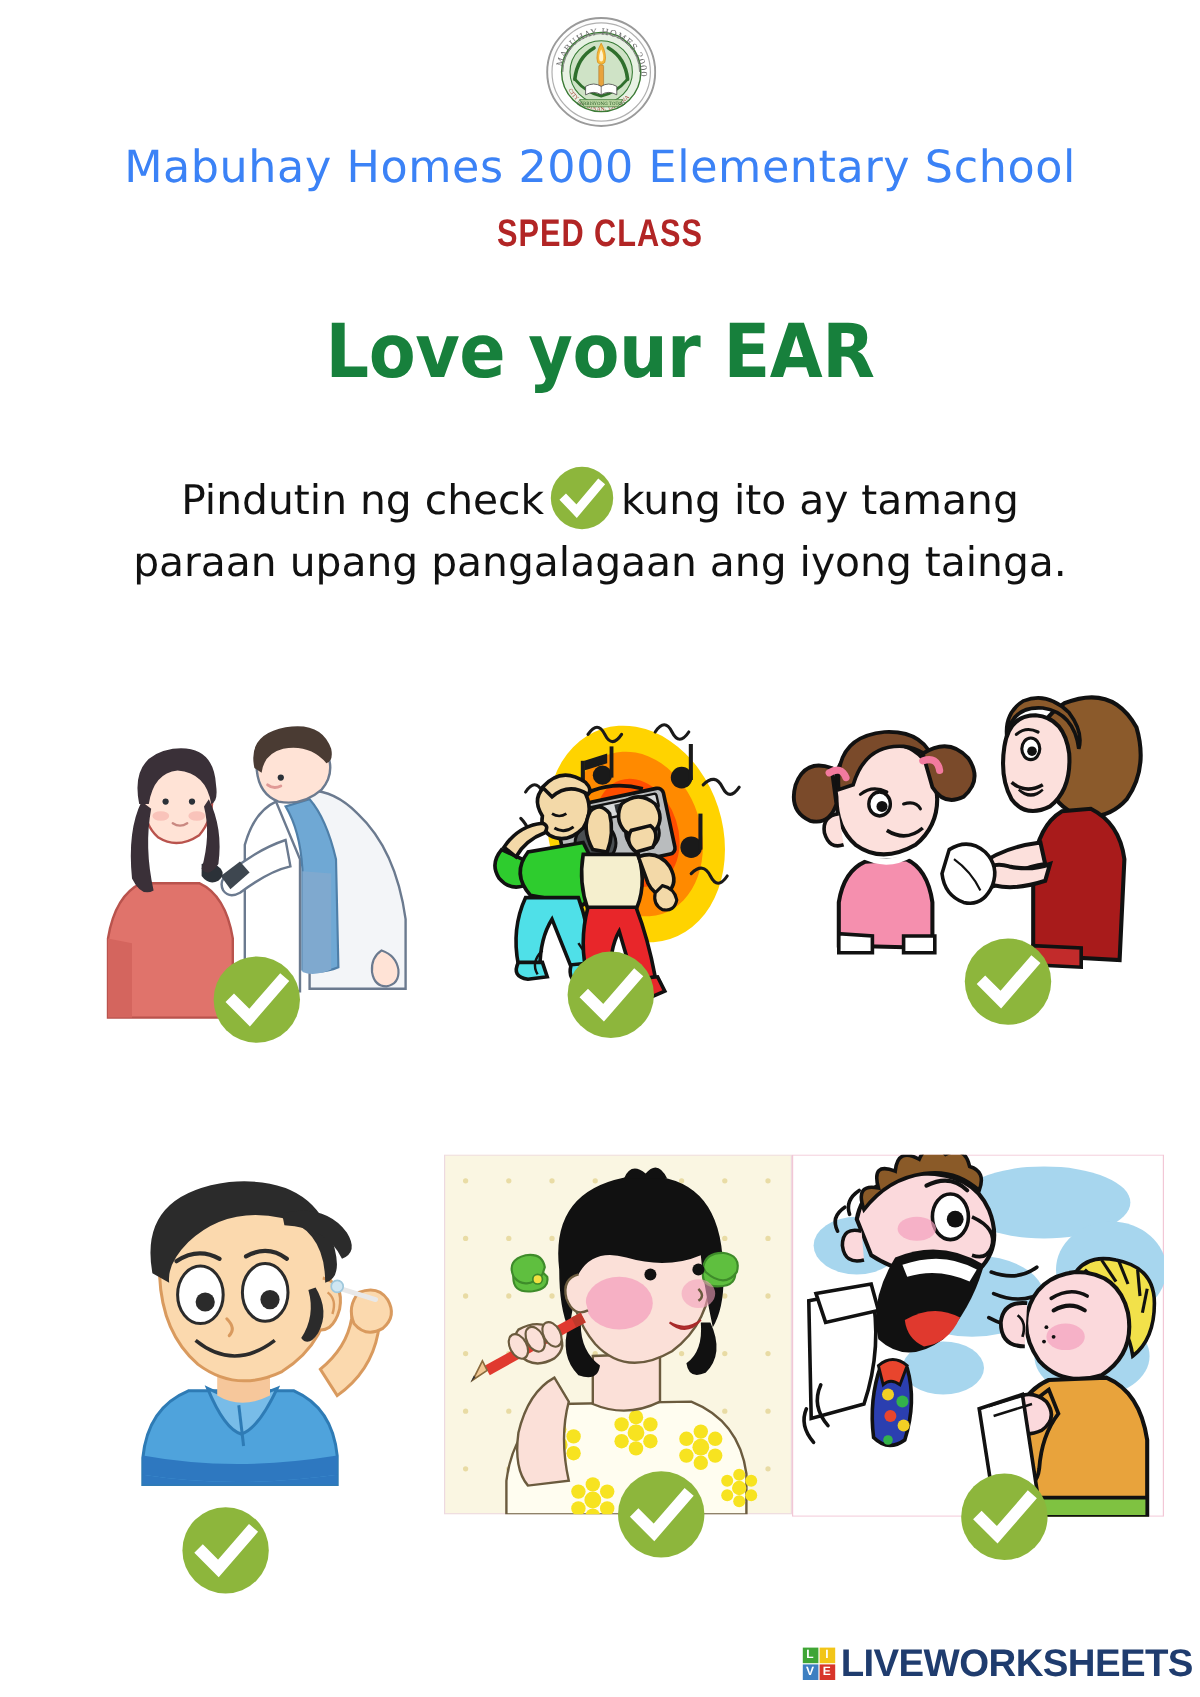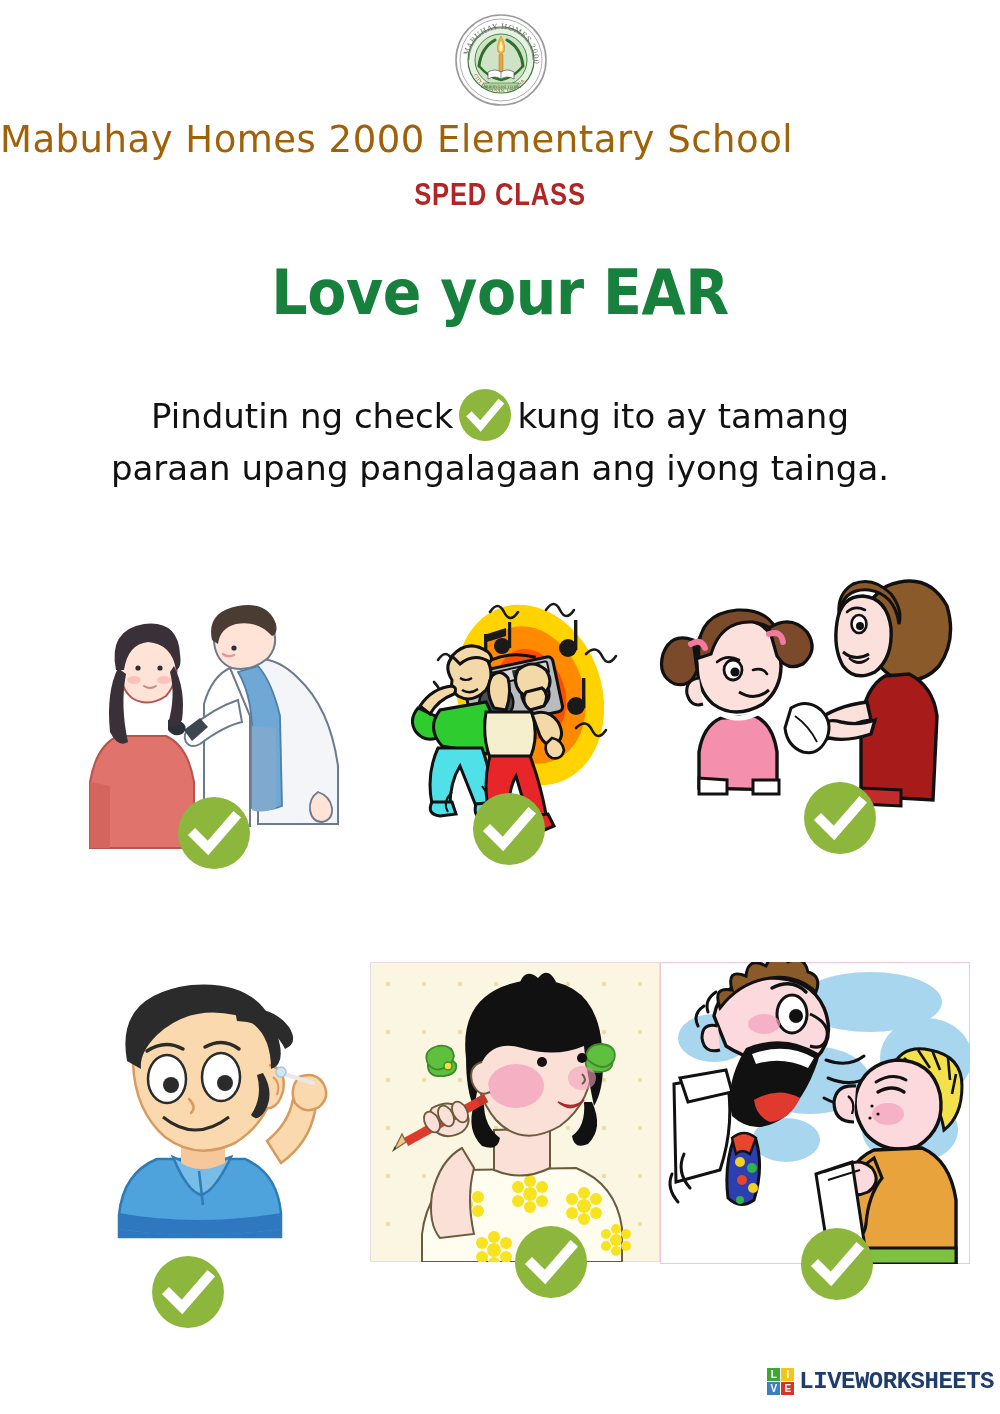--- a/index.html
+++ b/index.html
@@ -22,25 +22,25 @@
     top: 14px;
     width: 92px;
     height: 92px;
   }
 
   .school-name {
     position: absolute;
     left: 0;
     top: 118px;
     width: 1000px;
-    text-align: left;
+    text-align: center;
     font-size: 37px;
     font-weight: 400;
     letter-spacing: 0.5px;
-    color: #a16207;
+    color: #3b82f6;
     font-family: "DejaVu Sans", sans-serif;
   }
 
   .sped-class {
     position: absolute;
     left: 0;
     top: 176px;
     width: 1000px;
     text-align: center;
     font-size: 32px;
@@ -128,25 +128,25 @@
     align-items: center;
     justify-content: center;
     line-height: 1;
     font-family: "Liberation Sans", sans-serif;
   }
   .lw-l { background: #3FA535; }
   .lw-i { background: #F2C518; }
   .lw-v { background: #3D7FC1; }
   .lw-e { background: #D8352A; }
   .lw-word {
-    font-size: 24px;
+    font-size: 32px;
     font-weight: bold;
     color: #1F3C6E;
     letter-spacing: -0.5px;
-    font-family: Liberation Mono, monospace;
+    font-family: Liberation Sans, sans-serif;
   }
 </style>
 </head>
 <body>
 
 <div class="school-logo">
   <svg viewBox="0 0 92 92" width="92" height="92">
     <circle cx="46" cy="46" r="45" fill="#fdfdfd" stroke="#9a9a9a" stroke-width="1.6"></circle>
     <circle cx="46" cy="46" r="41" fill="#ffffff" stroke="#b0b0b0" stroke-width="1"></circle>
     <circle cx="46" cy="46" r="33" fill="#e8f2e4" stroke="#3b7a35" stroke-width="1.2"></circle>

